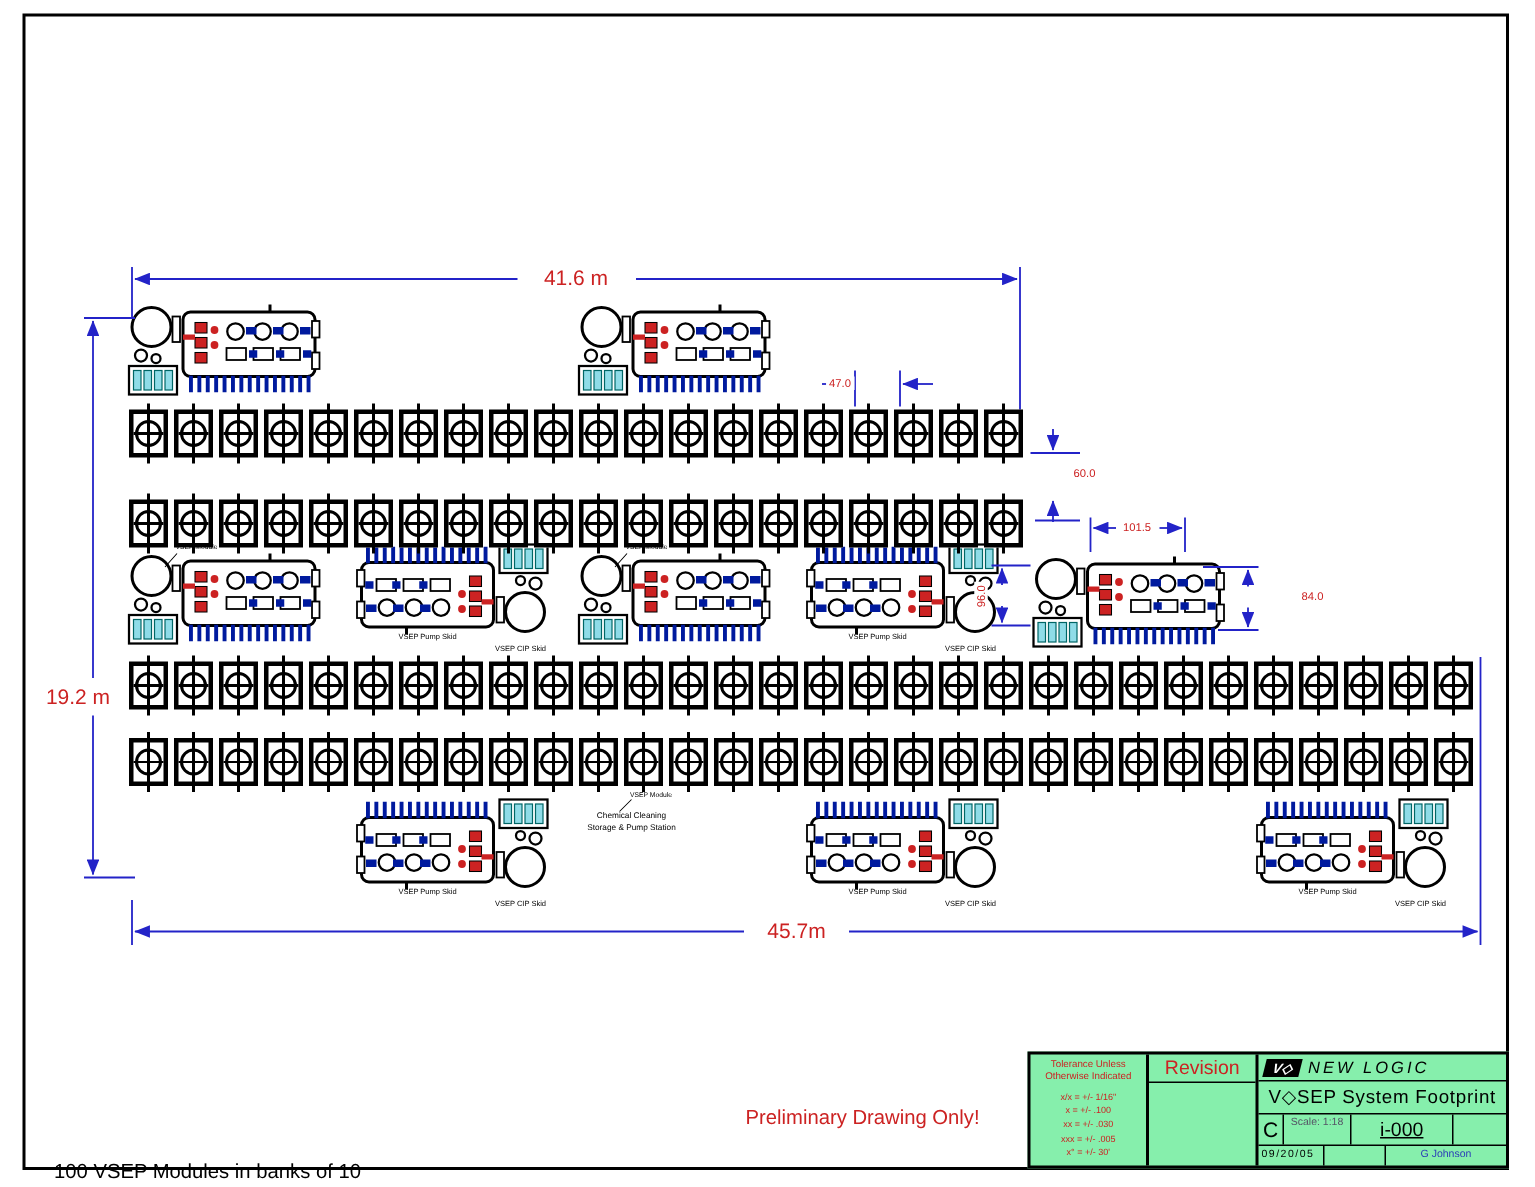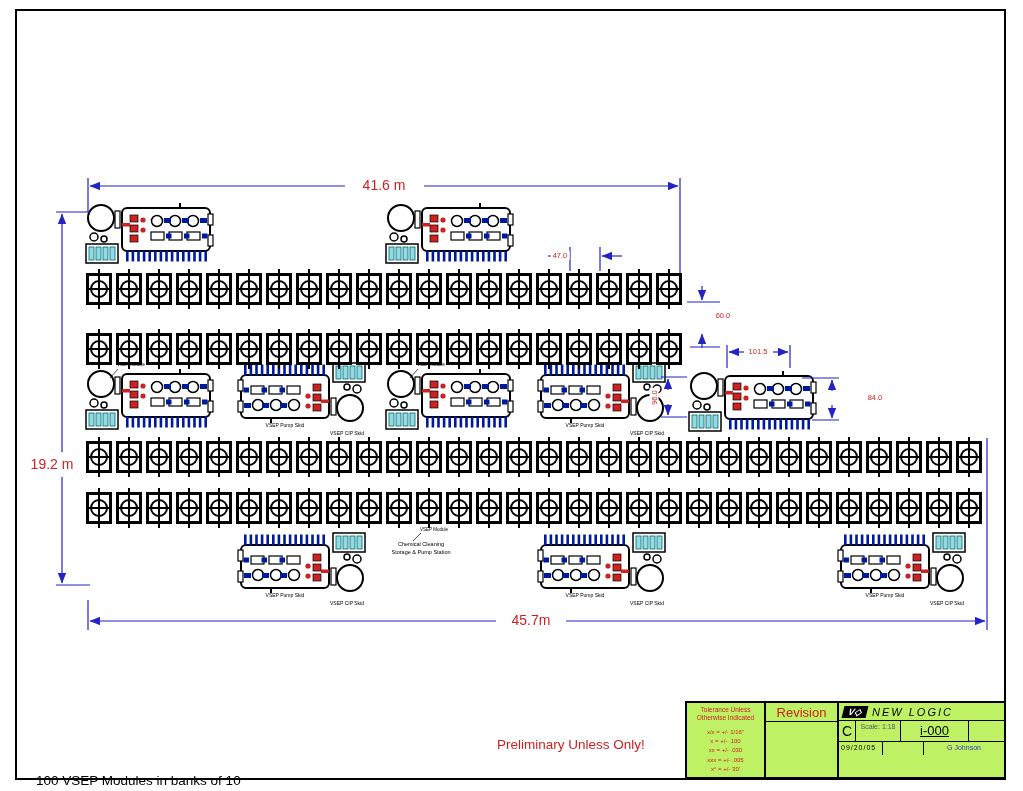--- a/index.html
+++ b/index.html
@@ -28,21 +28,21 @@
   .tiny-label { position:absolute; color:#000; font-size:5px; transform:translateX(-50%);
                 white-space:nowrap; }
   .vsep-mod-label { font-size:4.5px; }
   .chem-label { position:absolute; color:#000; font-size:5.5px; text-align:center;
                 transform:translateX(-50%); line-height:1.5; }
   .note-text { position:absolute; font-size:13.5px; color:#000; white-space:nowrap; }
   .prelim-text { position:absolute; font-size:13.5px; color:var(--accent_red); white-space:nowrap; }
 
   
   .tb { position:absolute; left:685px; top:701px; width:321px; height:78px;
-        border:2px solid #000; box-sizing:border-box; background:#bef264; }
+        border:2px solid #000; box-sizing:border-box; background:#86efac; }
   .tb .tol { position:absolute; left:0; top:0; width:79px; height:100%; box-sizing:border-box;
              border-right:2px solid #000; color:var(--accent_red); text-align:center; }
   .tol-h { font-size:6.5px; margin-top:3px; line-height:1.3; }
   .tol-lines { font-size:6px; margin-top:5px; line-height:1.55; }
   .tb .rev { position:absolute; left:79px; top:0; width:73px; height:100%; box-sizing:border-box;
              border-right:2px solid #000; }
   .rev-head { height:18px; border-bottom:1.5px solid #000; text-align:center; }
   .rev-head span { color:var(--accent_red); font-size:13px; line-height:18px; }
   .tb .right { position:absolute; left:152px; top:0; right:0; height:100%; }
   .r1 { height:18px; border-bottom:1.5px solid #000; display:flex; align-items:center;
@@ -292,21 +292,21 @@
   <div class="tiny-label" style="left:647px; top:600px;">VSEP CIP Skid</div>
   <div class="tiny-label" style="left:885px; top:592px;">VSEP Pump Skid</div>
   <div class="tiny-label" style="left:947px; top:600px;">VSEP CIP Skid</div>
 
   <div class="chem-label" style="left:421px; top:540px;">
     <div>Chemical Cleaning</div>
     <div>Storage &amp; Pump Station</div>
   </div>
 
   <div class="note-text" style="left:36px; top:737px;margin-top:36px;">100 VSEP Modules in banks of 10</div>
-  <div class="prelim-text" style="left:497px; top:737px;">Preliminary Unless Only!</div>
+  <div class="prelim-text" style="left:497px; top:737px;">Preliminary Drawing Only!</div>
 
   <div class="tb">
     <div class="tol">
       <div class="tol-h">
         <div>Tolerance Unless</div>
         <div>Otherwise Indicated</div>
       </div>
       <div class="tol-lines">
         <div>x/x = +/- 1/16"</div>
         <div>x = +/- .100</div>
@@ -316,20 +316,21 @@
       </div>
     </div>
     <div class="rev">
       <div class="rev-head"><span>Revision</span></div>
     </div>
     <div class="right">
       <div class="r1">
         <div class="logo">V◇</div>
         <div class="company">NEW LOGIC</div>
       </div>
+      <div class="r2">V◇SEP System Footprint</div>
       <div class="r3">
         <div class="size">C</div>
         <div class="scale">Scale: 1:18</div>
         <div class="num">i-000</div>
       </div>
       <div class="r4">
         <div class="date">09/20/05</div>
         <div class="blank"></div>
         <div class="author">G Johnson</div>
       </div>

